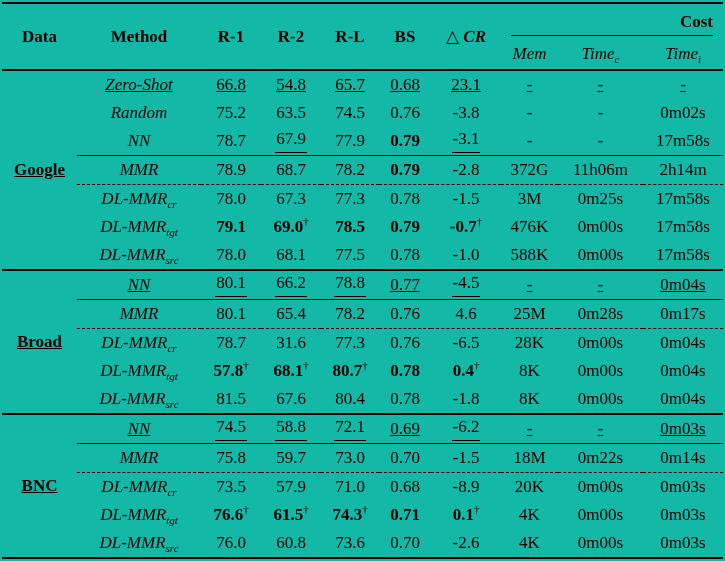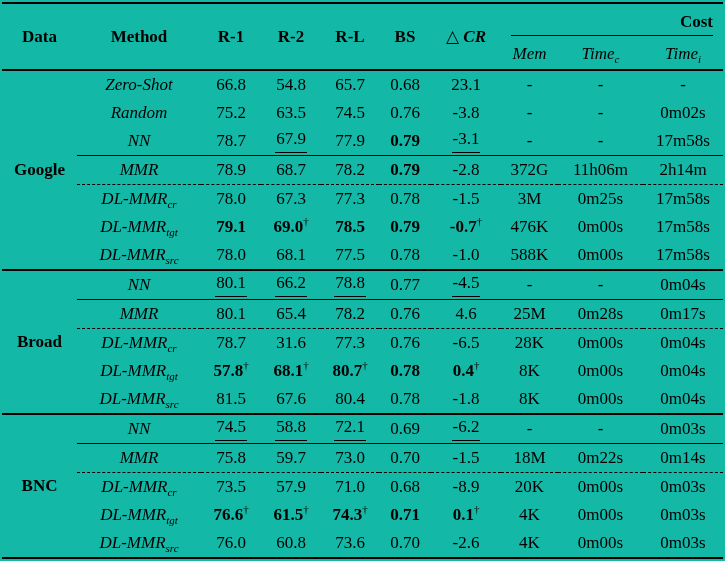--- a/index.html
+++ b/index.html
@@ -48,21 +48,21 @@
   sup.dagger { font-size: 11px; line-height: 0; vertical-align: super; font-weight: normal; }
   td.data-label { font-weight: bold; vertical-align: middle; }
   td.method { font-style: italic; }
   .bold { font-weight: bold; font-family: Liberation Serif, serif; }
   .ul {
     display: inline-block;
     border-bottom: 1.1px solid #000;
     padding: 0 1px 4px 1px;
     line-height: 1.15;
   }
-  tbody tr.section-start > td { border-top: 2px solid #000; }
+  tbody tr.section-start > td { border-top: 2px solid #000; text-decoration: underline; }
   tbody tr.rule-above > td { border-top: 1.5px solid #000; margin-top: 14px; }
   tbody tr.dash-above > td { border-top: 1.5px dashed #000; }
 </style>
 </head>
 <body>
 
 <div class="page">
   <table class="results">
     <colgroup>
       <col style="width:75px">

